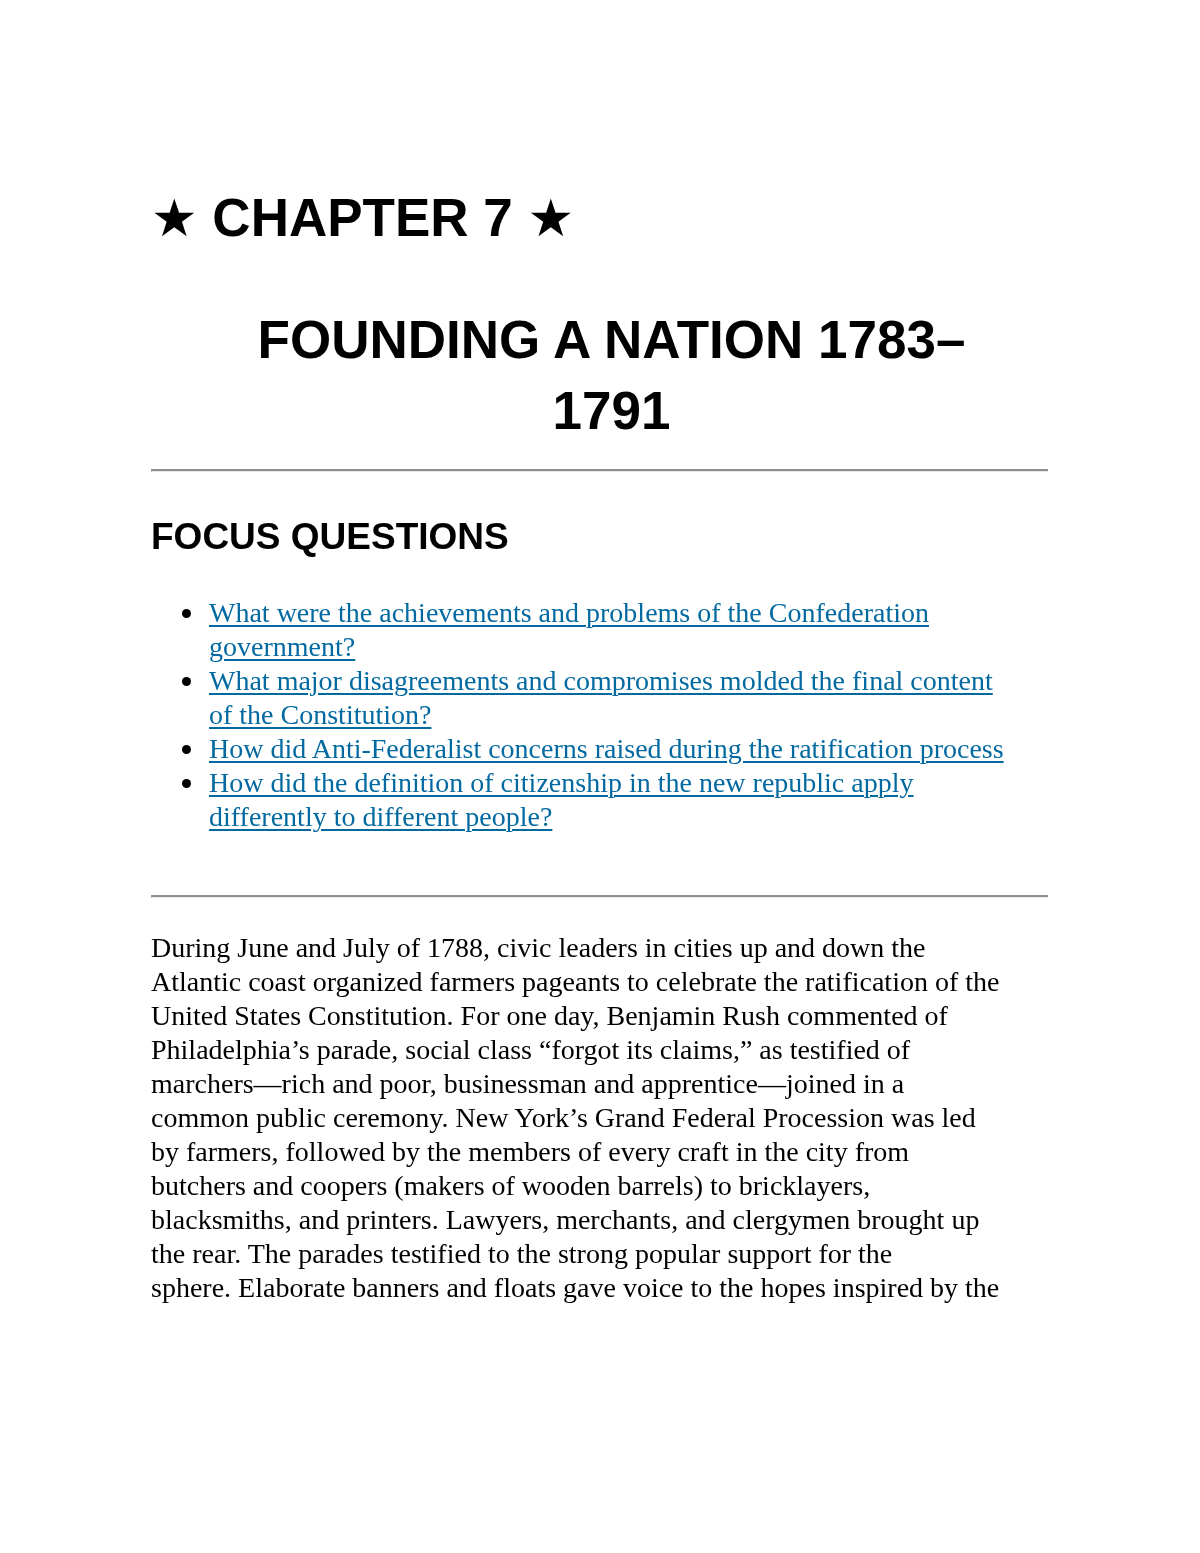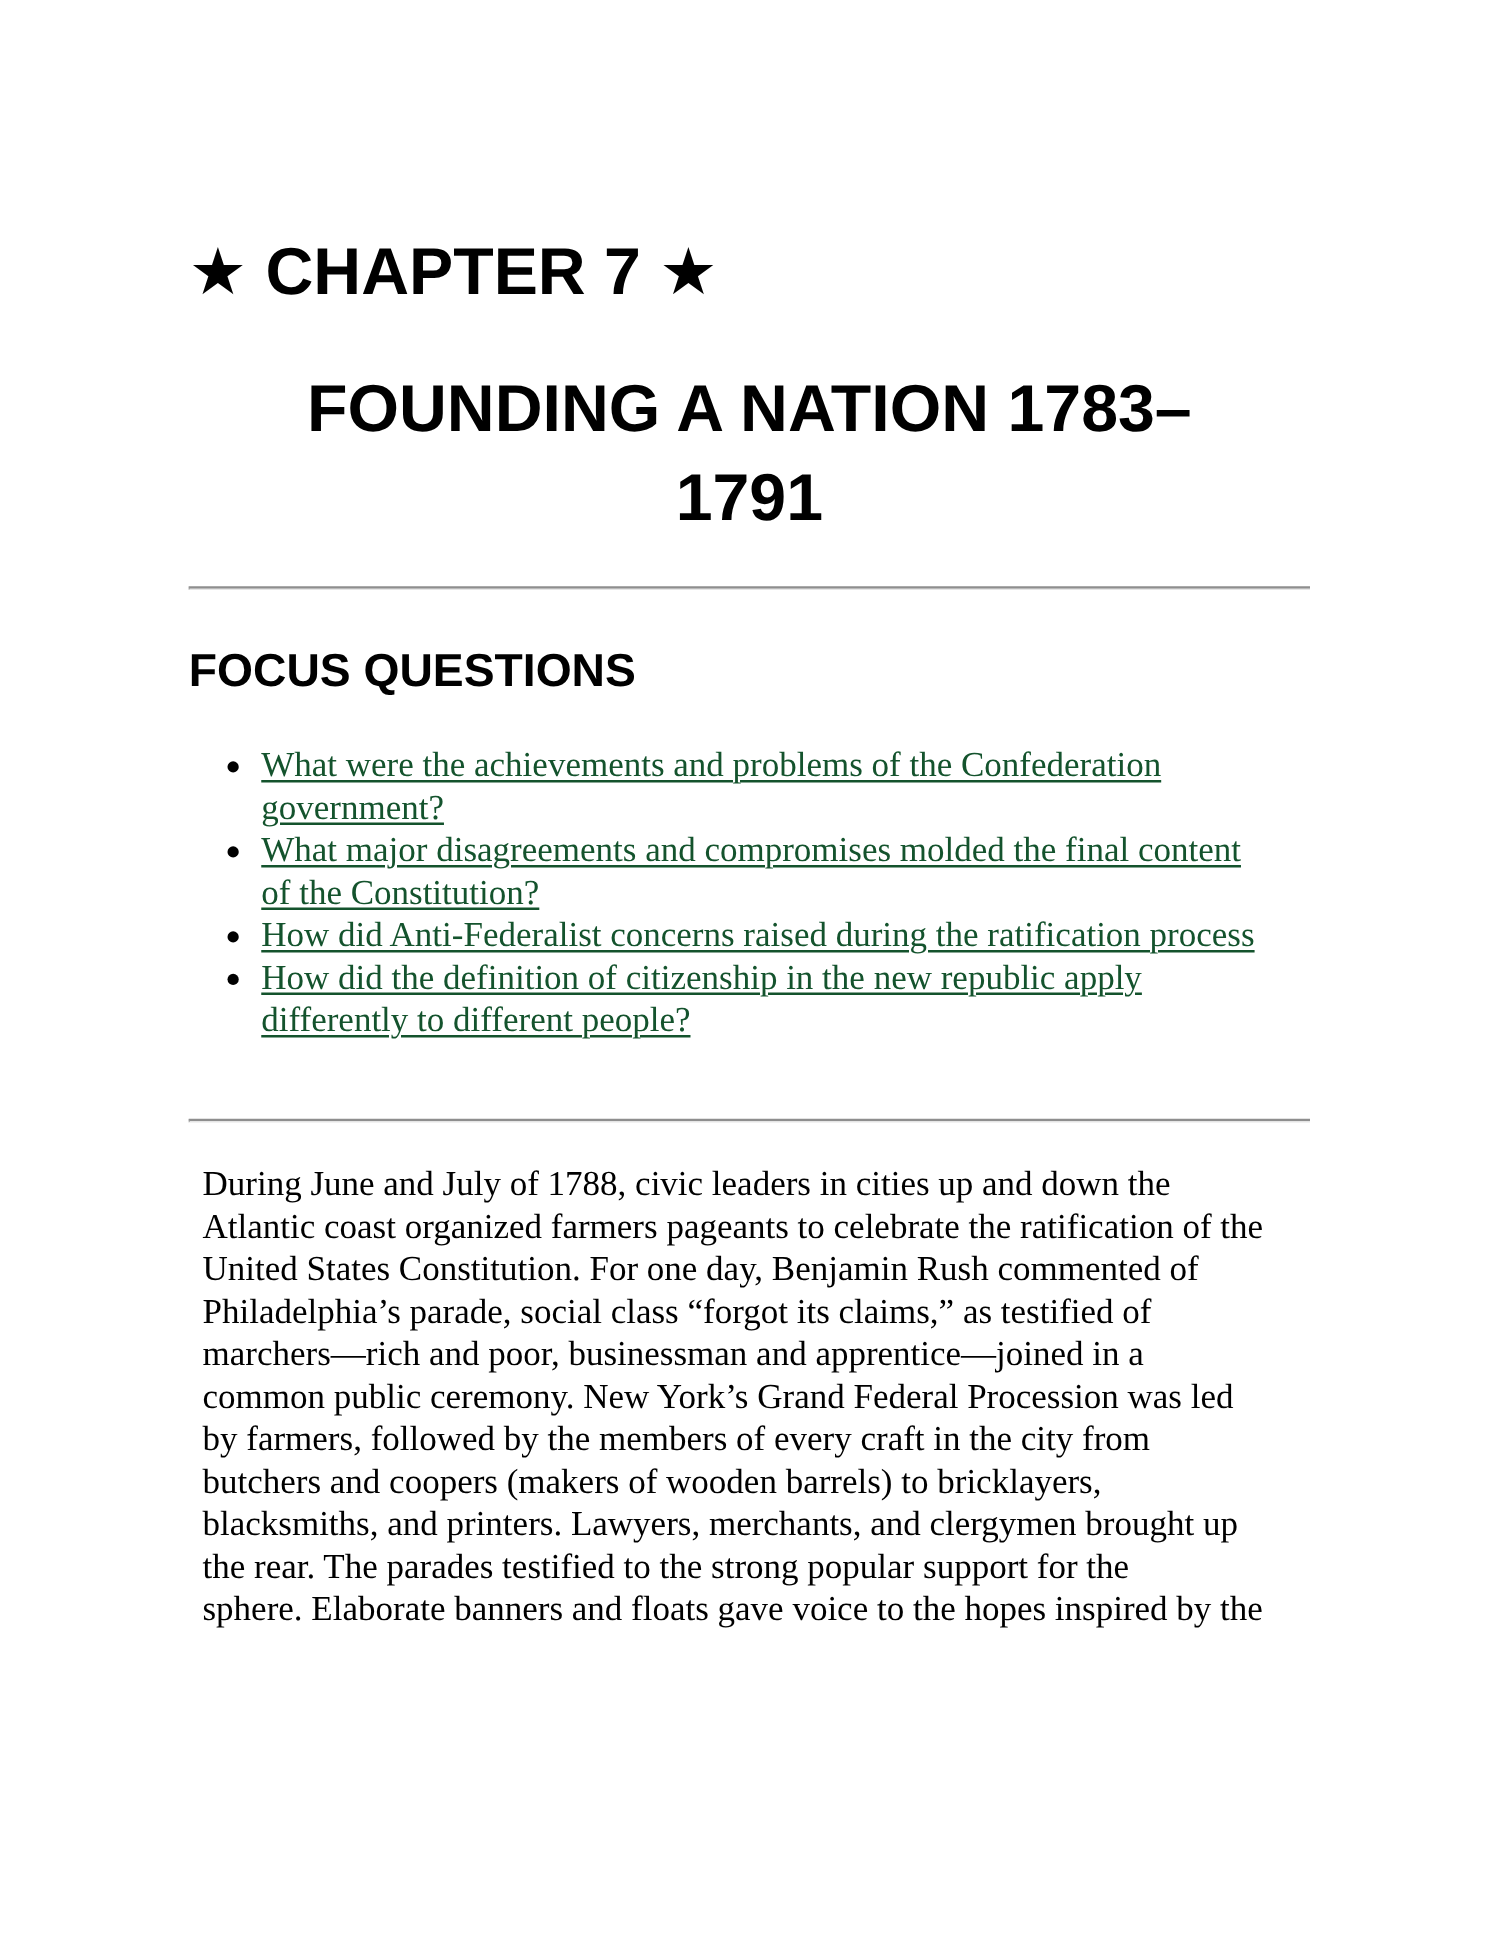--- a/index.html
+++ b/index.html
@@ -41,21 +41,21 @@
     .chapter-title {
       position: absolute;
       top: 292px;
       left: 0;
       width: 897px;
       text-align: center;
       font-family: "Liberation Sans", sans-serif;
       font-weight: bold;
       font-size: 53px;
       line-height: 71px;
-      margin: 0;
+      margin: 12px;
     }
     .rule {
       position: absolute;
       left: 0;
       width: 897px;
       height: 2px;
       border-top: 2px solid #8e8e8e;
       border-bottom: 1px solid #e6e6e6;
       border-left: 1px solid #a0a0a0;
       box-sizing: border-box;
@@ -91,30 +91,30 @@
     .focus-list li .bullet {
       position: absolute;
       left: 31px;
       top: 13px;
       width: 9px;
       height: 9px;
       border-radius: 50%;
       background: #000000;
     }
     .focus-list a {
-      color: #14532d;
+      color: #0369a1;
       text-decoration: underline;
       text-decoration-thickness: 2px;
       text-underline-offset: 3px;
       font-family: Liberation Serif, serif;
     }
     .body-text {
       position: absolute;
       top: 931px;
-      left: 11px;
+      left: 0;
       width: 900px;
       margin: 0;
       font-family: "Liberation Serif", serif;
       font-size: 28px;
       line-height: 34px;
     }
     .body-text .line {
       display: block;
       white-space: nowrap;
     }

